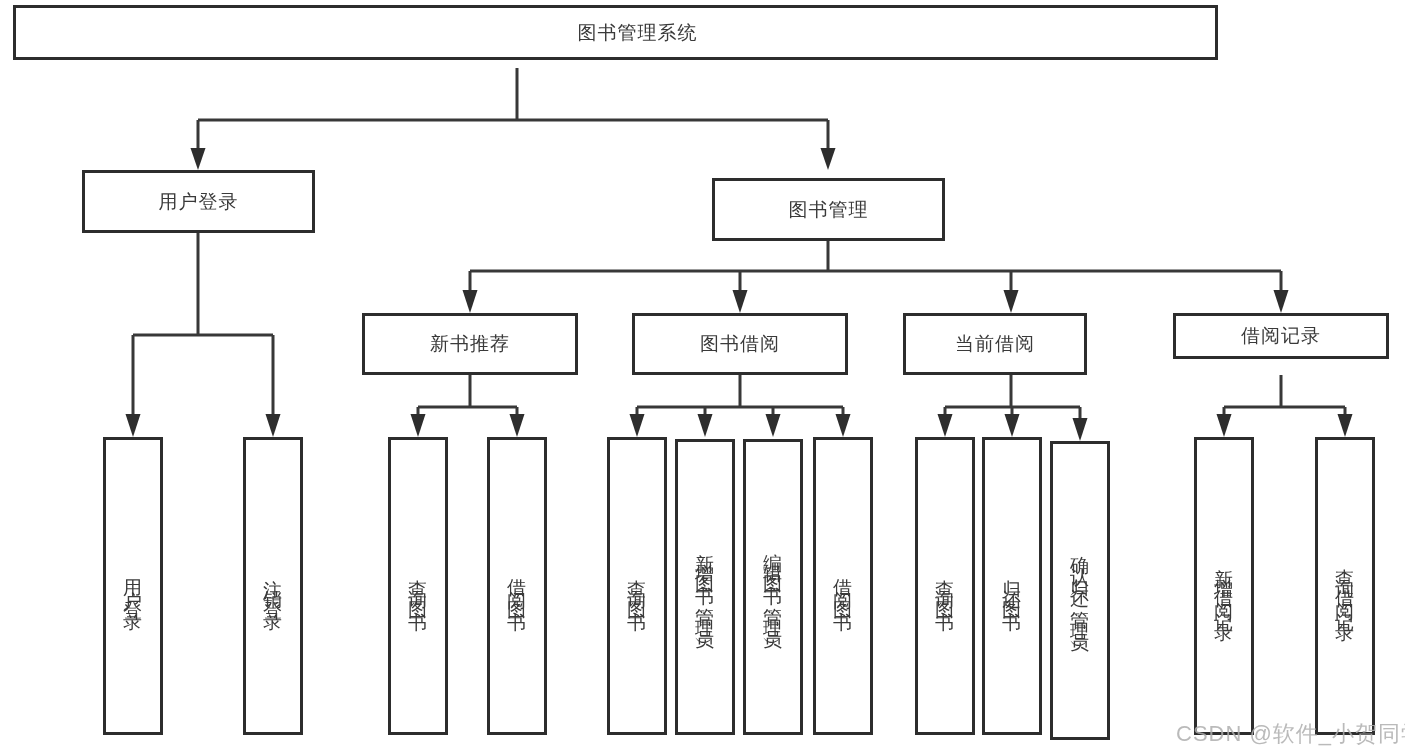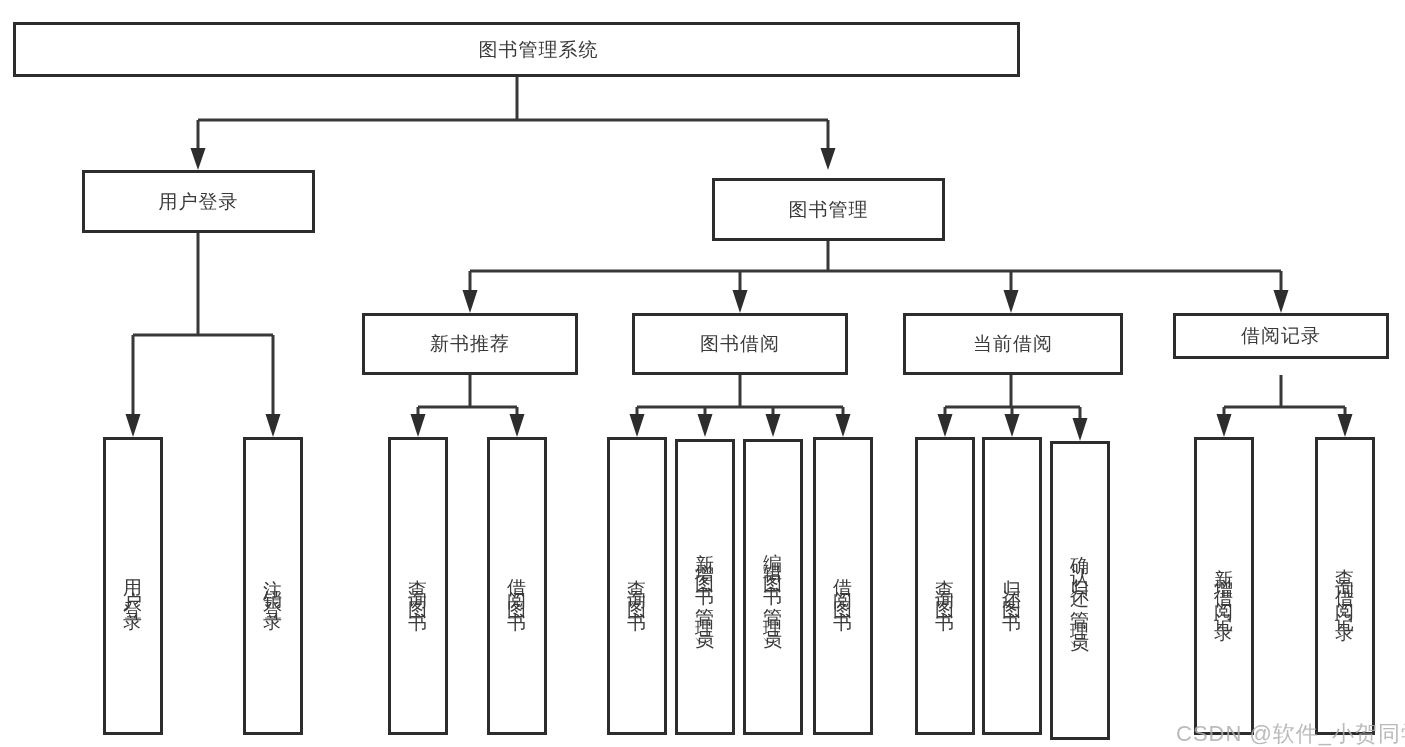--- a/index.html
+++ b/index.html
@@ -107,38 +107,38 @@
       <polygon points="1072.5,418 1087.5,418 1080,441"></polygon>
     </g>
 
     <g>
       <path d="M1281,375 V407 M1224,407 H1345 M1224,407 V416 M1345,407 V416"></path>
       <polygon points="1216.5,414 1231.5,414 1224,437"></polygon>
       <polygon points="1337.5,414 1352.5,414 1345,437"></polygon>
     </g>
   </svg>
 
-  <div class="box" style="left:13px; top:22px; width:1007px; height:55px;padding-left:44px;">
+  <div class="box" style="left:13px; top:5px; width:1205px; height:55px;padding-left:44px;">
     <span class="h-label">图书管理系统</span>
   </div>
 
   <div class="box" style="left:82px; top:170px; width:233px; height:63px;">
     <span class="h-label">用户登录</span>
   </div>
   <div class="box" style="left:712px; top:170px; width:233px; height:63px;margin-top:8px;">
     <span class="h-label">图书管理</span>
   </div>
 
   <div class="box" style="left:362px; top:313px; width:216px; height:62px;">
     <span class="h-label">新书推荐</span>
   </div>
   <div class="box" style="left:632px; top:313px; width:216px; height:62px;text-align:center;">
     <span class="h-label">图书借阅</span>
   </div>
-  <div class="box" style="left:903px; top:313px; width:220px; height:62px;">
+  <div class="box" style="left:903px; top:313px; width:184px; height:62px;">
     <span class="h-label">当前借阅</span>
   </div>
   <div class="box" style="left:1173px; top:313px; width:216px; height:46px;">
     <span class="h-label">借阅记录</span>
   </div>
 
   <div class="box leaf" style="left:103px; top:437px; width:60px; height:298px;">
     <span class="v-label">用户登录</span>
   </div>
   <div class="box leaf" style="left:243px; top:437px; width:60px; height:298px;">

